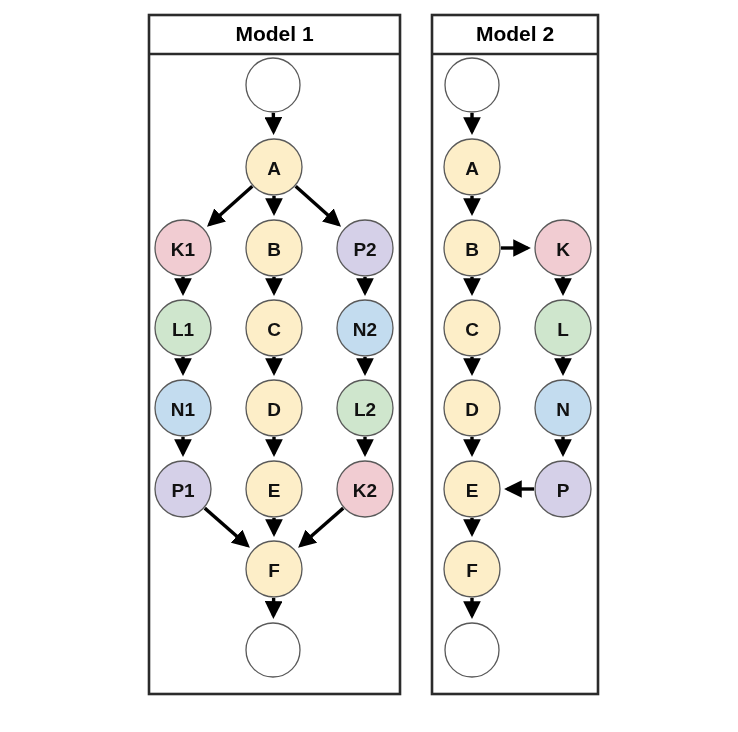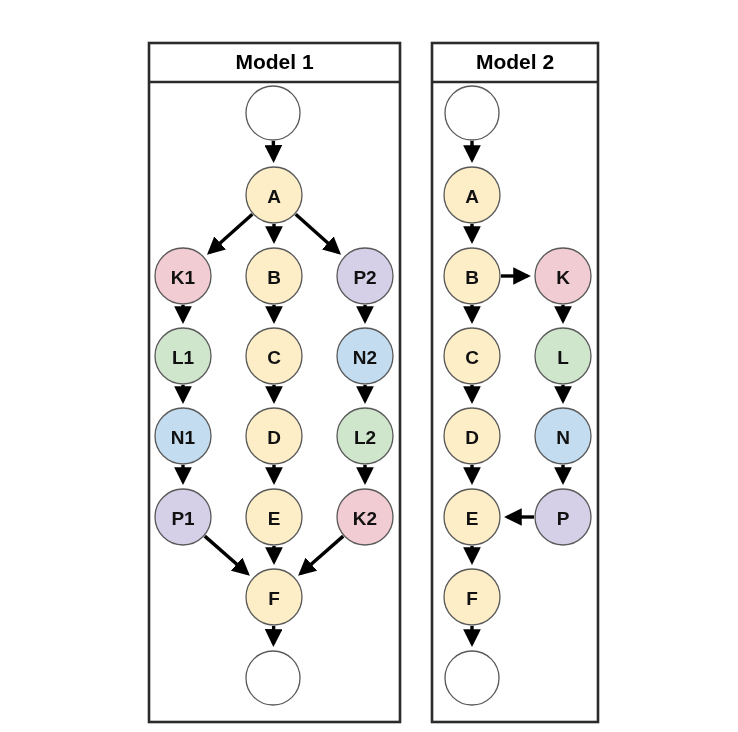--- a/index.html
+++ b/index.html
@@ -13,21 +13,20 @@
     font-family: "Liberation Sans", sans-serif;
     position: relative;
     overflow: hidden;
   }
   #stage {
     position: absolute;
     left: 0;
     top: 0;
     width: 738px;
     height: 652px;
-    margin-top: 28px;
   }
   #diagram-svg {
     display: block;
     width: 738px;
     height: 732px;
   }
   .panel-box {
     fill: #ffffff;
     stroke: #2b2b2b;
     stroke-width: 2.6;

